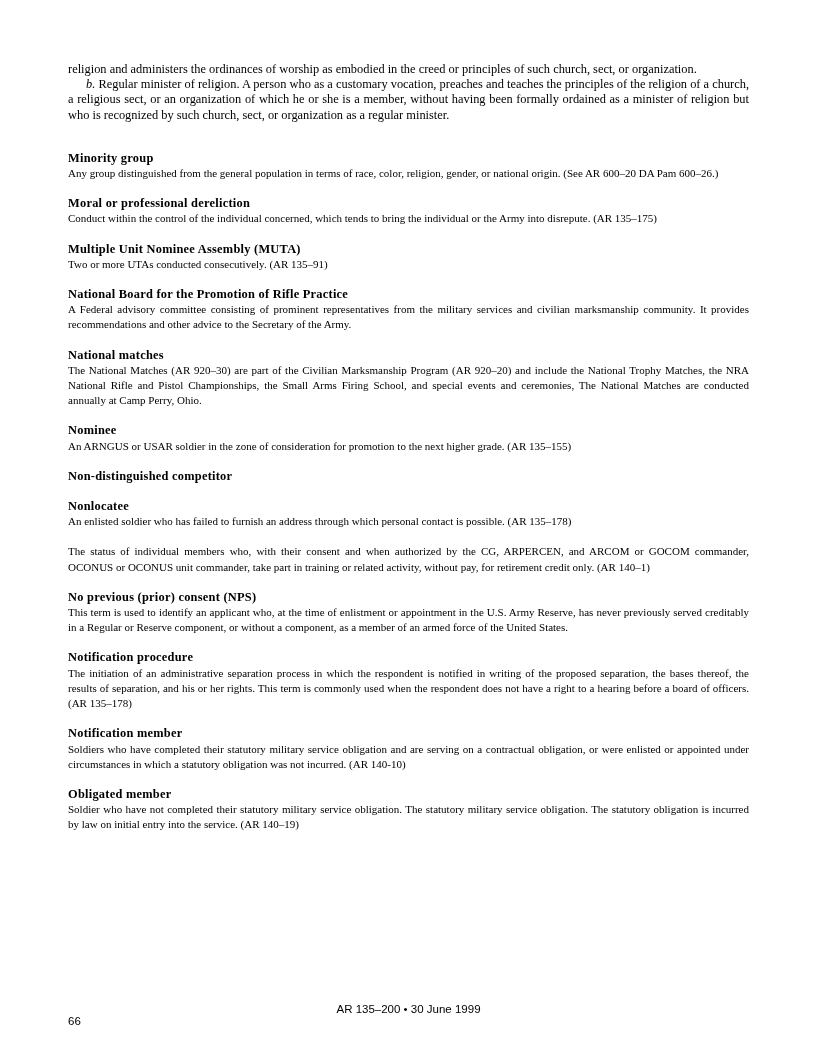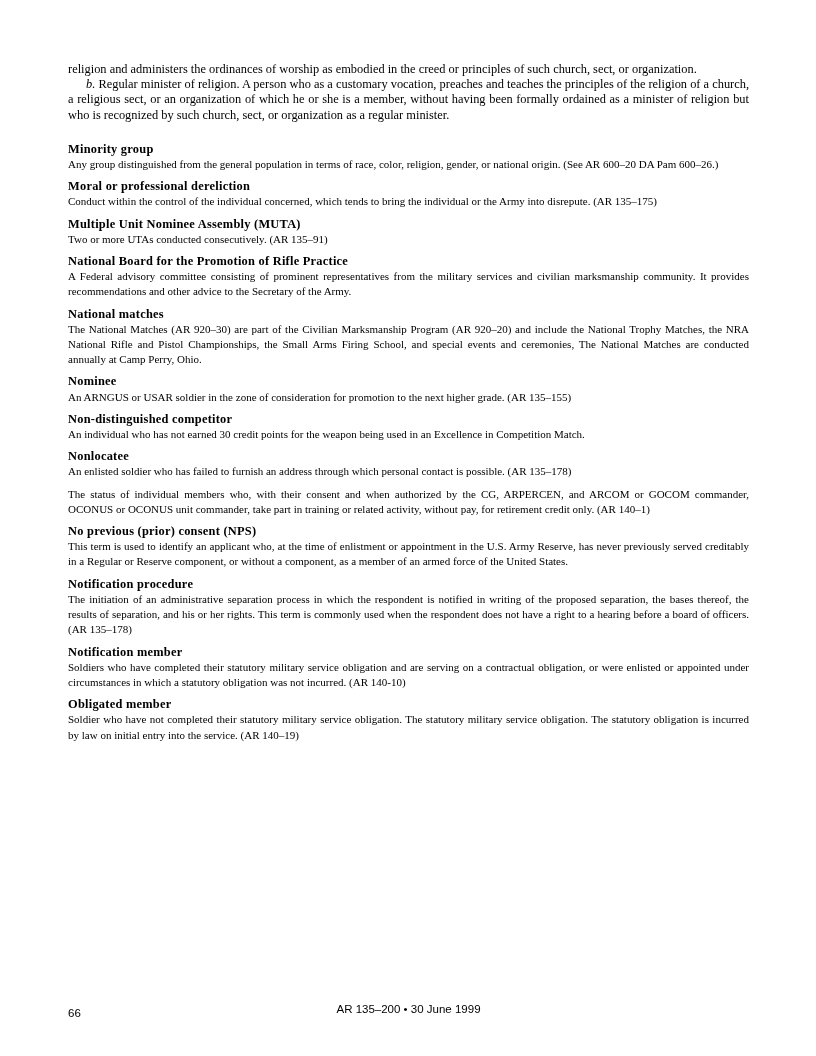--- a/index.html
+++ b/index.html
@@ -45,25 +45,25 @@
   .para-indent {
     text-indent: 18px;
   }
 
   .ital-label {
     font-style: italic;
   }
 
   
   .entry {
-    margin-top: 7px;
+    margin-top: 15px;
   }
 
   .entry-first {
-    margin-top: 19px;
+    margin-top: 28px;
   }
 
   .entry-term {
     font-size: 12.4px;
     line-height: 15.2px;
     font-weight: bold;
     margin: 0 0 0 0;
     letter-spacing: 0.25px;
     text-align: left;
   }
@@ -81,21 +81,21 @@
   .footer {
     position: absolute;
     left: 68px;
     top: 1002px;
     width: 681px;
     height: 16px;
   }
   .footer-page-number {
     position: absolute;
     left: 0;
-    top: 4px;
+    top: 12px;
     font-family: "Liberation Sans", "DejaVu Sans", sans-serif;
     font-size: 11.5px;
     line-height: 14px;
     color: #000;
   }
   .footer-center {
     position: absolute;
     left: 0;
     top: 0;
     width: 681px;
@@ -142,21 +142,20 @@
       <p class="entry-def">The National Matches (AR 920–30) are part of the Civilian Marksmanship Program (AR 920–20) and include the National Trophy Matches, the NRA National Rifle and Pistol Championships, the Small Arms Firing School, and special events and ceremonies, The National Matches are conducted annually at Camp Perry, Ohio.</p>
     </div>
 
     <div class="entry">
       <p class="entry-term">Nominee</p>
       <p class="entry-def">An ARNGUS or USAR soldier in the zone of consideration for promotion to the next higher grade. (AR 135–155)</p>
     </div>
 
     <div class="entry">
       <p class="entry-term">Non-distinguished competitor</p>
-      <p class="entry-def">An individual who has not earned 30 credit points for the weapon being used in an Excellence in Competition Match.</p>
     </div>
 
     <div class="entry">
       <p class="entry-term">Nonlocatee</p>
       <p class="entry-def">An enlisted soldier who has failed to furnish an address through which personal contact is possible. (AR 135–178)</p>
     </div>
 
     <div class="entry">
       <p class="entry-def">The status of individual members who, with their consent and when authorized by the CG, ARPERCEN, and ARCOM or GOCOM commander, OCONUS or OCONUS unit commander, take part in training or related activity, without pay, for retirement credit only. (AR 140–1)</p>
     </div>

